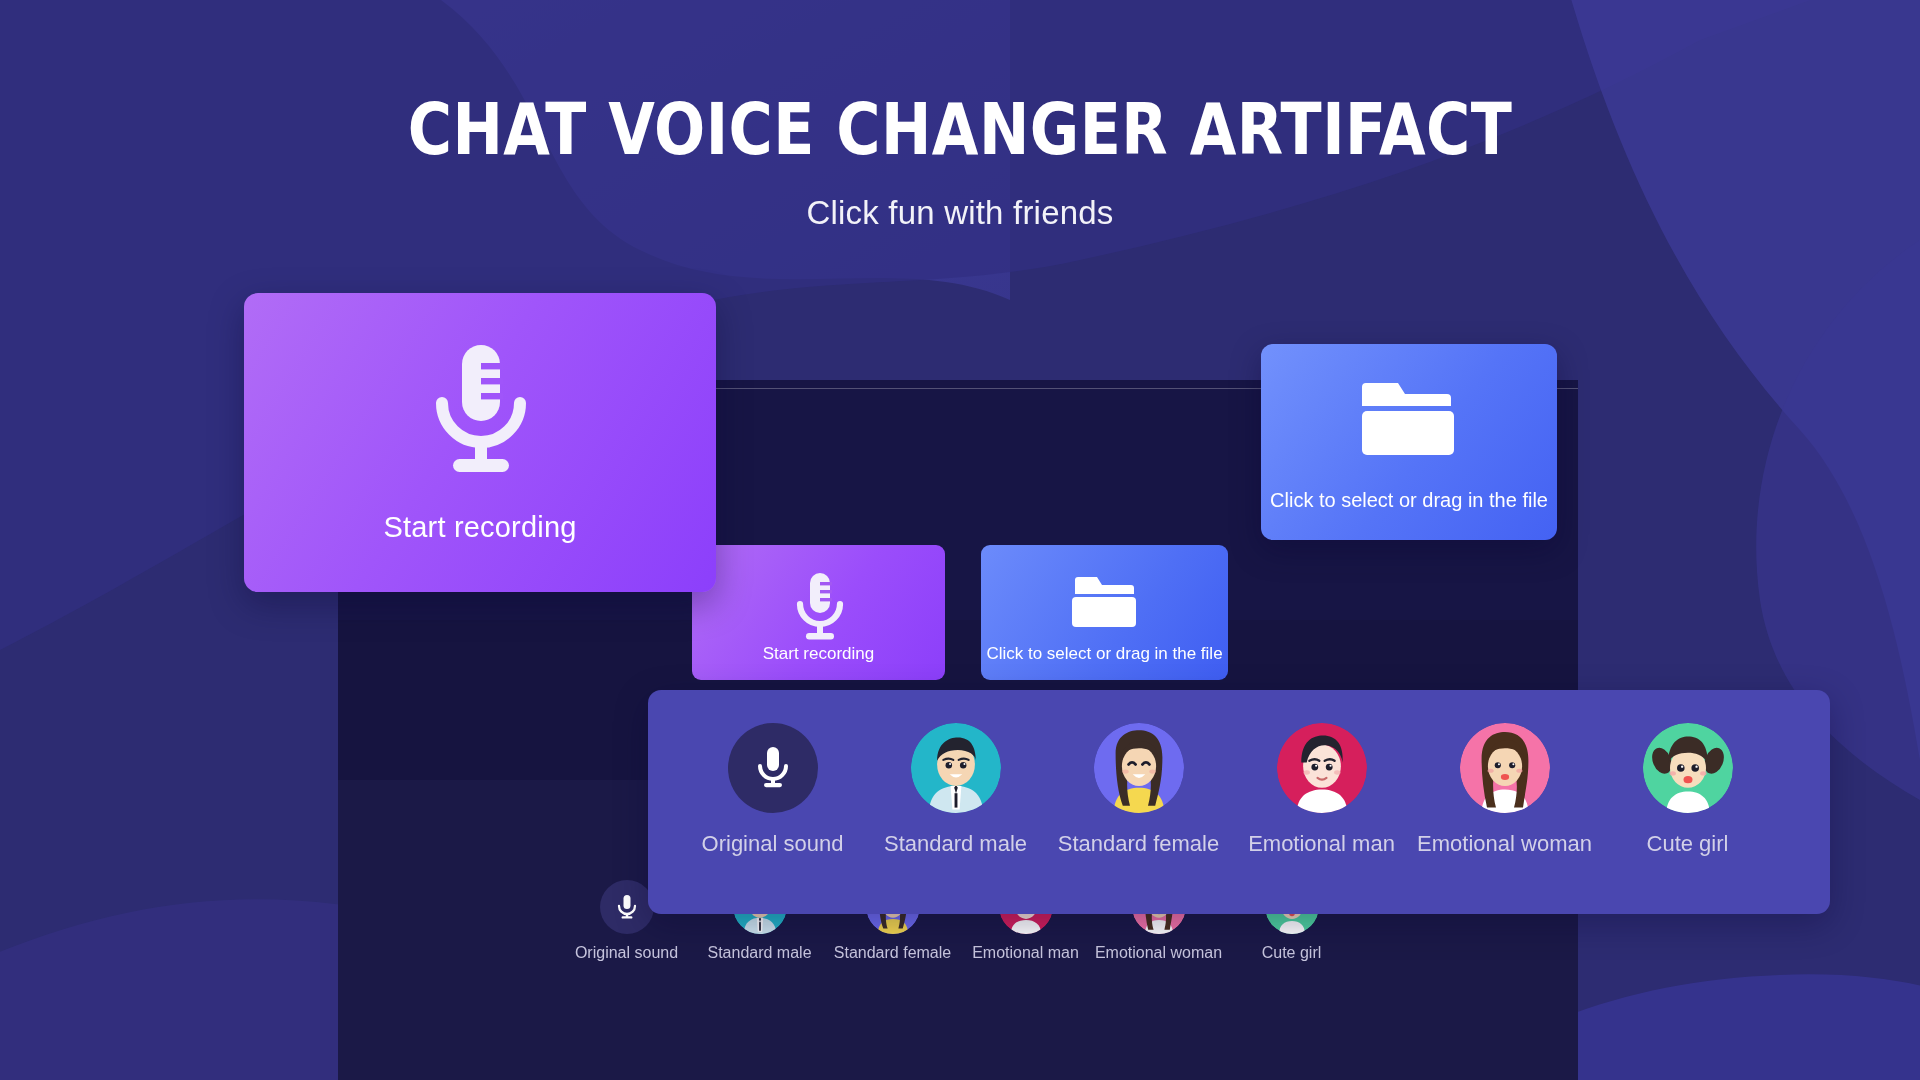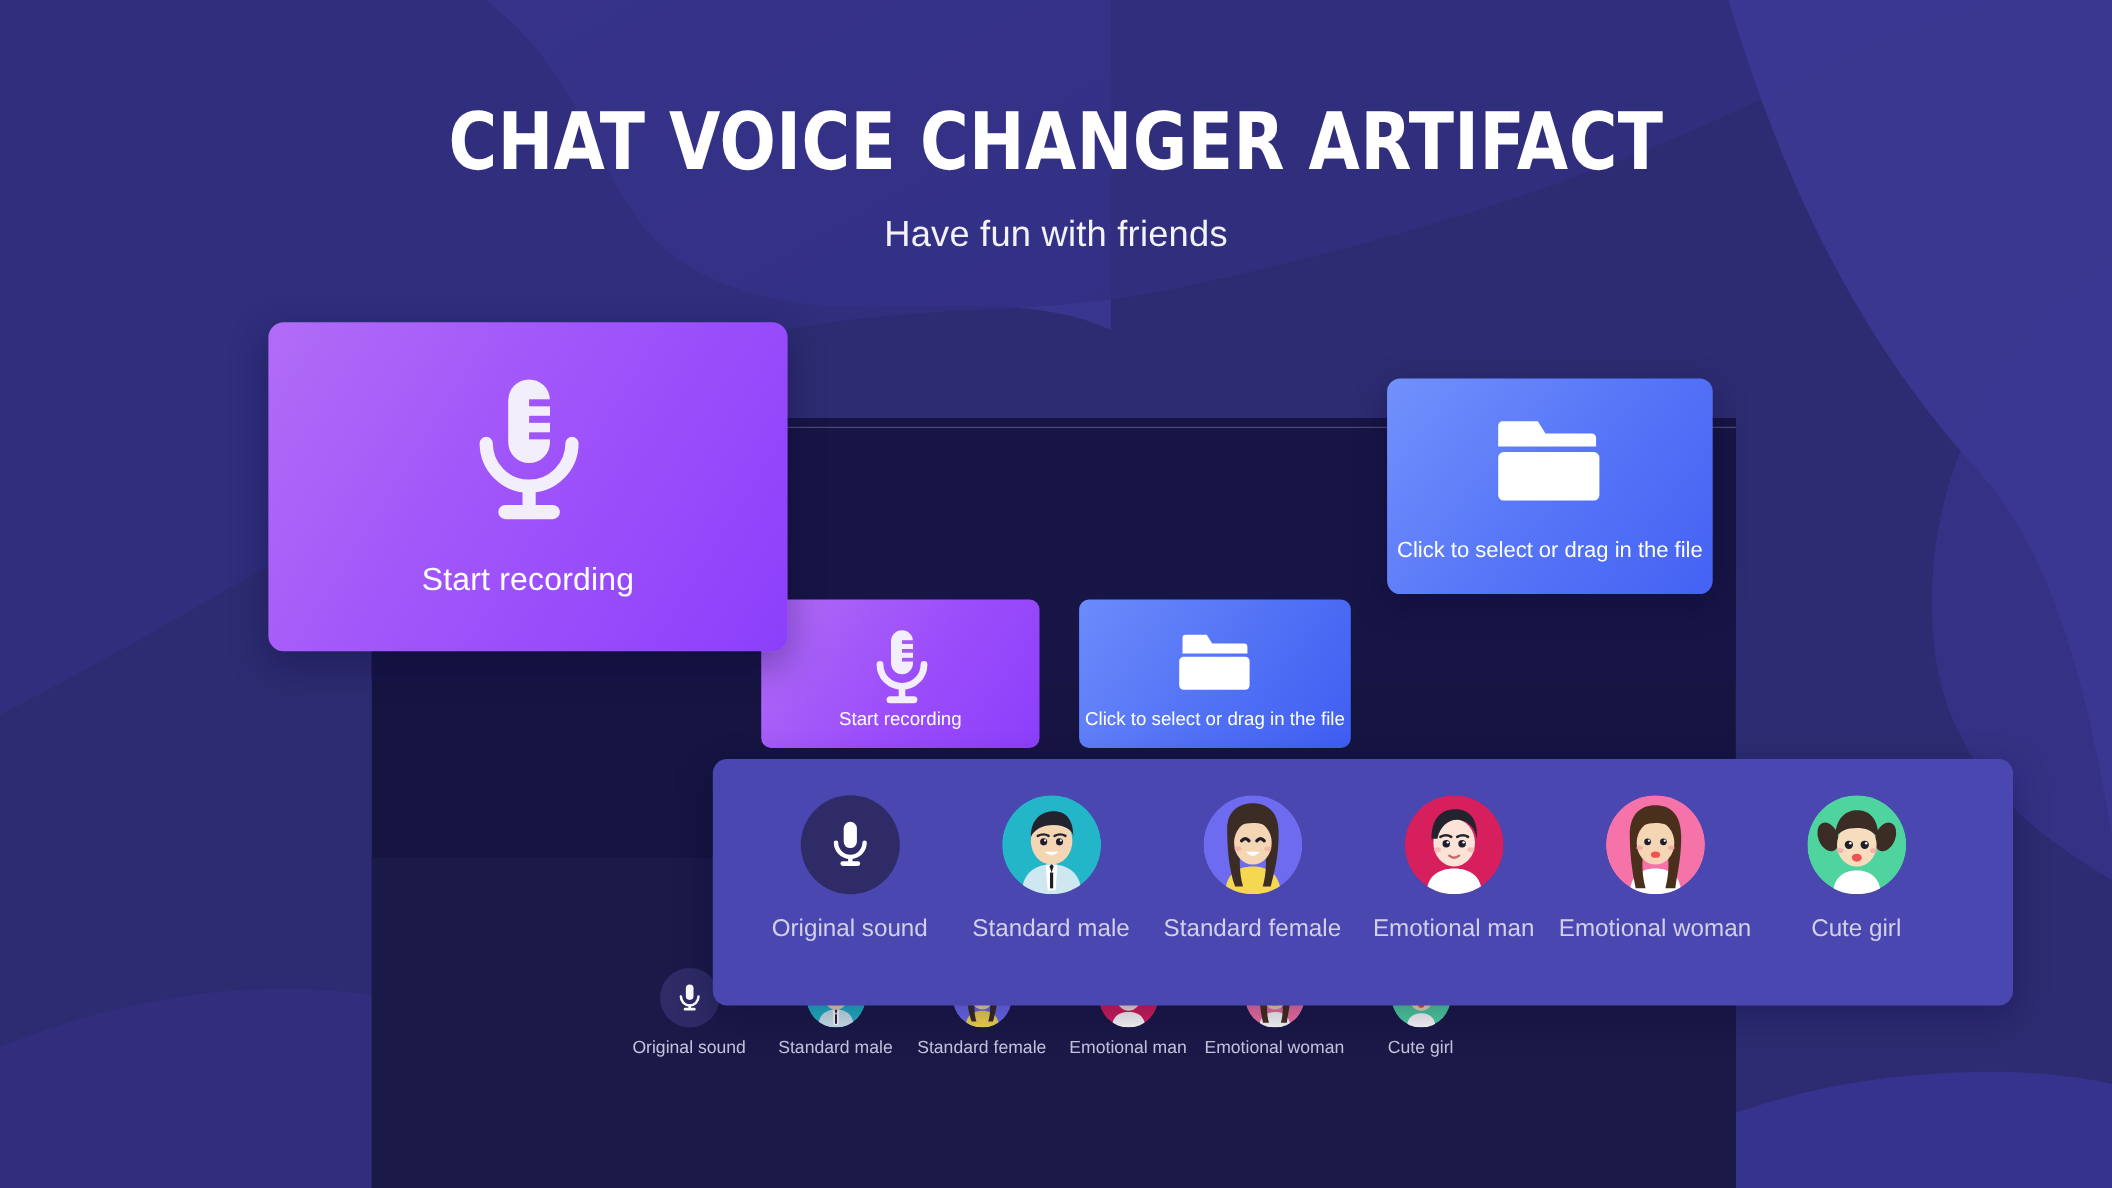--- a/index.html
+++ b/index.html
@@ -224,21 +224,21 @@
 
     <path d="M-20,960 C120,900 260,880 420,920 C560,955 660,1010 820,1040
              L820,1100 L-20,1100 Z" fill="#333080" opacity="0.8"></path>
 
     <path d="M1420,1100 C1520,1020 1640,980 1780,975 C1850,972 1900,980 1940,990
              L1940,1100 Z" fill="#383597" opacity="0.75"></path>
   </svg>
 
   <div class="title-block">
     <div class="app-title">CHAT VOICE CHANGER ARTIFACT</div>
-    <div class="app-subtitle">Have fun with friends</div>
+    <div class="app-subtitle">Click fun with friends</div>
   </div>
 
   <div class="header-band"></div>
   <div class="header-divider"></div>
 
   <div class="app-panel">
     <div class="app-panel-tint"></div>
     <div class="app-panel-lower"></div>
   </div>
 

